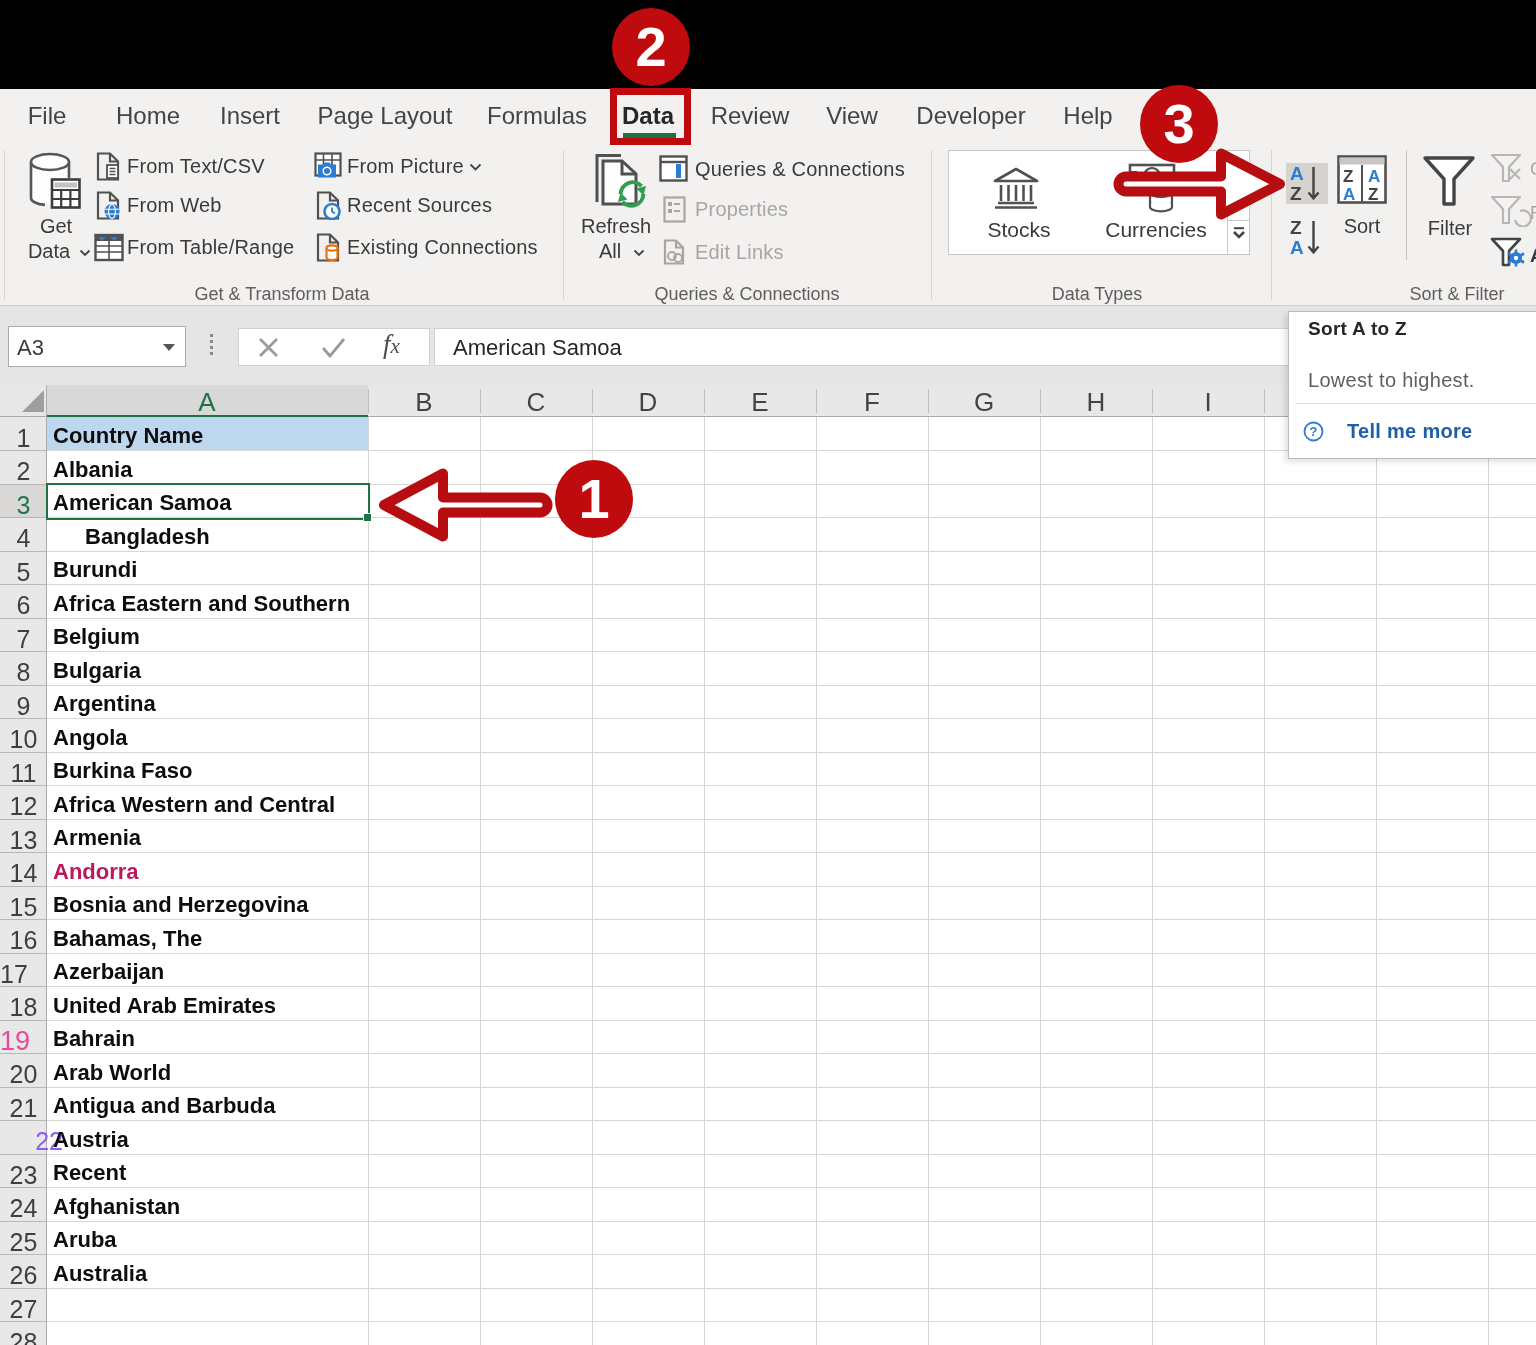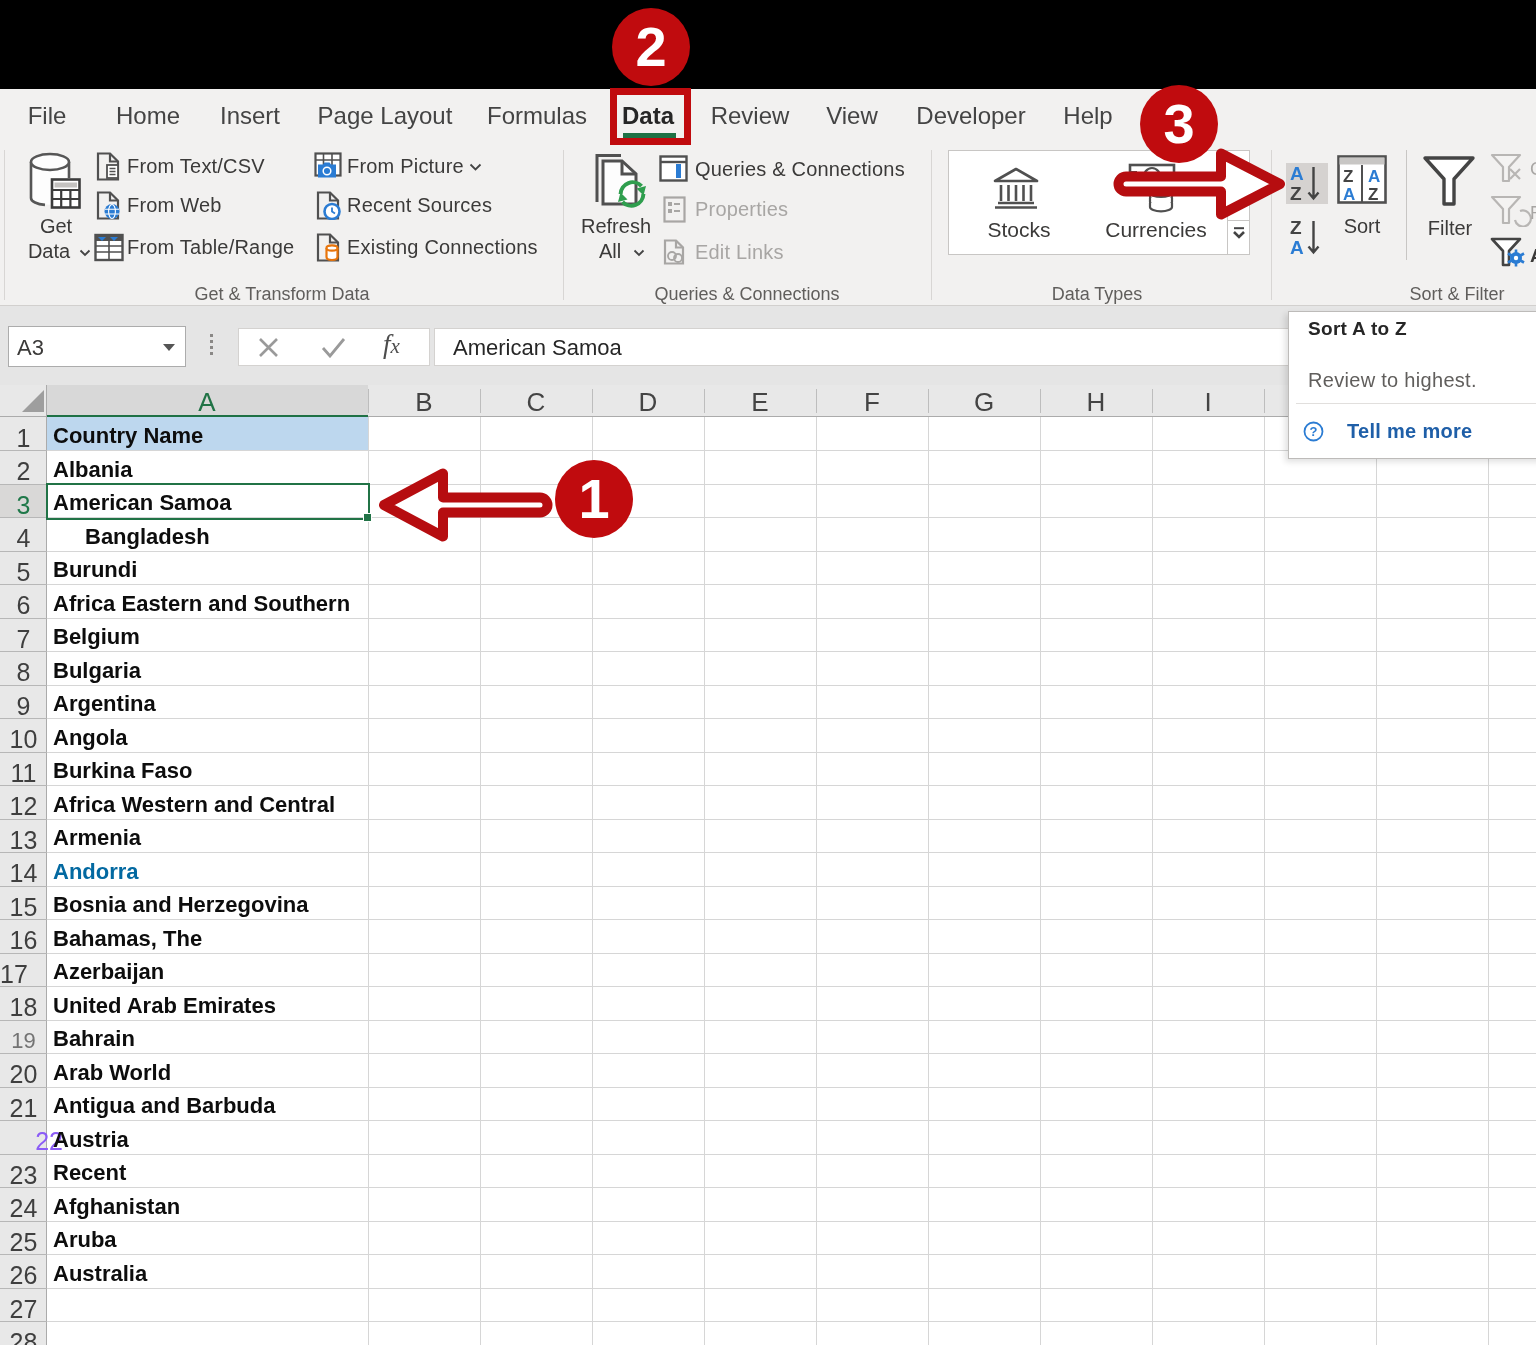--- a/index.html
+++ b/index.html
@@ -330,21 +330,21 @@
     <div class="abs" style="left:0;top:919.5px;width:47px;height:33.5px;background:#e8e8e8;border-right:1px solid #ababab;"></div>
     <div class="abs" style="left:0;top:926.0px;width:47px;text-align:center;font-size:25px;color:#3f3f3f;line-height:28px;">16</div>
     <div class="abs" style="left:0;top:919.0px;width:47px;height:1px;background:#b7b7b7;"></div>
     <div class="abs" style="left:0;top:953.0px;width:47px;height:33.5px;background:#e8e8e8;border-right:1px solid #ababab;"></div>
     <div class="abs" style="left:0;top:959.5px;width:23px;text-align:center;font-size:25px;color:#3f3f3f;line-height:28px;">17</div>
     <div class="abs" style="left:0;top:952.5px;width:47px;height:1px;background:#b7b7b7;"></div>
     <div class="abs" style="left:0;top:986.5px;width:47px;height:33.5px;background:#e8e8e8;border-right:1px solid #ababab;"></div>
     <div class="abs" style="left:0;top:993.0px;width:47px;text-align:center;font-size:25px;color:#3f3f3f;line-height:28px;">18</div>
     <div class="abs" style="left:0;top:986.0px;width:47px;height:1px;background:#b7b7b7;"></div>
     <div class="abs" style="left:0;top:1020.0px;width:47px;height:33.5px;background:#e8e8e8;border-right:1px solid #ababab;"></div>
-    <div class="abs" style="left:0;top:1026.5px;width:47px;text-align:center;font-size:22px;color:#737373;line-height:28px;">19</div>
+    <div class="abs" style="left:0;top:1026.5px;width:47px;font-size:27px;color:#ec4899;line-height:28px;">19</div>
     <div class="abs" style="left:0;top:1019.5px;width:47px;height:1px;background:#b7b7b7;"></div>
     <div class="abs" style="left:0;top:1053.5px;width:47px;height:33.5px;background:#e8e8e8;border-right:1px solid #ababab;"></div>
     <div class="abs" style="left:0;top:1060.0px;width:47px;text-align:center;font-size:25px;color:#3f3f3f;line-height:28px;">20</div>
     <div class="abs" style="left:0;top:1053.0px;width:47px;height:1px;background:#b7b7b7;"></div>
     <div class="abs" style="left:0;top:1087.0px;width:47px;height:33.5px;background:#e8e8e8;border-right:1px solid #ababab;"></div>
     <div class="abs" style="left:0;top:1093.5px;width:47px;text-align:center;font-size:25px;color:#3f3f3f;line-height:28px;">21</div>
     <div class="abs" style="left:0;top:1086.5px;width:47px;height:1px;background:#b7b7b7;"></div>
     <div class="abs" style="left:0;top:1120.5px;width:47px;height:33.5px;background:#e8e8e8;border-right:1px solid #ababab;"></div>
     <div class="abs" style="left:16px;top:1127.0px;width:47px;text-align:right;font-size:25px;color:#8b5cf6;line-height:28px;">22</div>
     <div class="abs" style="left:0;top:1120.0px;width:47px;height:1px;background:#b7b7b7;"></div>
@@ -411,42 +411,42 @@
     <div class="abs" style="left:53px;top:523.5px;font-size:22px;font-weight:bold;color:#0d0d0d;line-height:26px;white-space:nowrap;margin-left:32px;">Bangladesh</div>
     <div class="abs" style="left:53px;top:557.0px;font-size:22px;font-weight:bold;color:#0d0d0d;line-height:26px;white-space:nowrap;">Burundi</div>
     <div class="abs" style="left:53px;top:590.5px;font-size:22px;font-weight:bold;color:#0d0d0d;line-height:26px;white-space:nowrap;">Africa Eastern and Southern</div>
     <div class="abs" style="left:53px;top:624.0px;font-size:22px;font-weight:bold;color:#0d0d0d;line-height:26px;white-space:nowrap;">Belgium</div>
     <div class="abs" style="left:53px;top:657.5px;font-size:22px;font-weight:bold;color:#0d0d0d;line-height:26px;white-space:nowrap;">Bulgaria</div>
     <div class="abs" style="left:53px;top:691.0px;font-size:22px;font-weight:bold;color:#0d0d0d;line-height:26px;white-space:nowrap;">Argentina</div>
     <div class="abs" style="left:53px;top:724.5px;font-size:22px;font-weight:bold;color:#0d0d0d;line-height:26px;white-space:nowrap;">Angola</div>
     <div class="abs" style="left:53px;top:758.0px;font-size:22px;font-weight:bold;color:#0d0d0d;line-height:26px;white-space:nowrap;">Burkina Faso</div>
     <div class="abs" style="left:53px;top:791.5px;font-size:22px;font-weight:bold;color:#0d0d0d;line-height:26px;white-space:nowrap;">Africa Western and Central</div>
     <div class="abs" style="left:53px;top:825.0px;font-size:22px;font-weight:bold;color:#0d0d0d;line-height:26px;white-space:nowrap;">Armenia</div>
-    <div class="abs" style="left:53px;top:858.5px;font-size:22px;font-weight:bold;color:#0369a1;line-height:26px;white-space:nowrap;">Andorra</div>
+    <div class="abs" style="left:53px;top:858.5px;font-size:22px;font-weight:bold;color:#be185d;line-height:26px;white-space:nowrap;">Andorra</div>
     <div class="abs" style="left:53px;top:892.0px;font-size:22px;font-weight:bold;color:#0d0d0d;line-height:26px;white-space:nowrap;">Bosnia and Herzegovina</div>
     <div class="abs" style="left:53px;top:925.5px;font-size:22px;font-weight:bold;color:#0d0d0d;line-height:26px;white-space:nowrap;">Bahamas, The</div>
     <div class="abs" style="left:53px;top:959.0px;font-size:22px;font-weight:bold;color:#0d0d0d;line-height:26px;white-space:nowrap;">Azerbaijan</div>
     <div class="abs" style="left:53px;top:992.5px;font-size:22px;font-weight:bold;color:#0d0d0d;line-height:26px;white-space:nowrap;">United Arab Emirates</div>
     <div class="abs" style="left:53px;top:1026.0px;font-size:22px;font-weight:bold;color:#0d0d0d;line-height:26px;white-space:nowrap;">Bahrain</div>
     <div class="abs" style="left:53px;top:1059.5px;font-size:22px;font-weight:bold;color:#0d0d0d;line-height:26px;white-space:nowrap;">Arab World</div>
     <div class="abs" style="left:53px;top:1093.0px;font-size:22px;font-weight:bold;color:#0d0d0d;line-height:26px;white-space:nowrap;">Antigua and Barbuda</div>
     <div class="abs" style="left:53px;top:1126.5px;font-size:22px;font-weight:bold;color:#0d0d0d;line-height:26px;white-space:nowrap;">Austria</div>
     <div class="abs" style="left:53px;top:1160.0px;font-size:22px;font-weight:bold;color:#0d0d0d;line-height:26px;white-space:nowrap;">Recent</div>
     <div class="abs" style="left:53px;top:1193.5px;font-size:22px;font-weight:bold;color:#0d0d0d;line-height:26px;white-space:nowrap;">Afghanistan</div>
     <div class="abs" style="left:53px;top:1227.0px;font-size:22px;font-weight:bold;color:#0d0d0d;line-height:26px;white-space:nowrap;">Aruba</div>
     <div class="abs" style="left:53px;top:1260.5px;font-size:22px;font-weight:bold;color:#0d0d0d;line-height:26px;white-space:nowrap;">Australia</div>
     <div class="abs" style="left:45.5px;top:482.5px;width:324px;height:37px;border:2.5px solid #217346;"></div>
     <div class="abs" style="left:363px;top:513px;width:9px;height:9px;background:#fff;"></div>
     <div class="abs" style="left:364px;top:514px;width:7px;height:7px;background:#217346;"></div>
   </div>
 
   <div id="tooltip">
     <div class="abs" style="left:1288px;top:311px;width:260px;height:148px;background:#fff;border:1px solid #bdbbb9;box-shadow:-3px 3px 6px rgba(0,0,0,0.12);z-index:50;"></div>
     <div class="abs" style="left:1308px;top:318px;font-size:19px;font-weight:bold;color:#262626;letter-spacing:0.3px;z-index:51;">Sort A to Z</div>
-    <div class="abs" style="left:1308px;top:369px;font-size:20px;color:#605e5c;letter-spacing:0.3px;z-index:51;">Review to highest.</div>
+    <div class="abs" style="left:1308px;top:369px;font-size:20px;color:#605e5c;letter-spacing:0.3px;z-index:51;">Lowest to highest.</div>
     <div class="abs" style="left:1296px;top:403px;width:240px;height:1px;background:#e1dfdd;z-index:51;"></div>
     <svg class="abs" style="left:1303px;top:421px;z-index:51;" width="21" height="21" viewBox="0 0 21 21">
       <circle cx="10.5" cy="10.5" r="9" fill="none" stroke="#2b7cd3" stroke-width="1.8"></circle>
       <text x="10.5" y="15" text-anchor="middle" font-size="13" font-weight="bold" fill="#2b7cd3" font-family="Liberation Sans">?</text>
     </svg>
     <div class="abs" style="left:1347px;top:420px;font-size:20px;font-weight:bold;color:#1f5fa8;letter-spacing:0.3px;z-index:51;">Tell me more</div>
   </div>
 
   <div id="annot">
     <svg class="abs" style="left:0;top:0;z-index:100;" width="1536" height="1345" viewBox="0 0 1536 1345">

